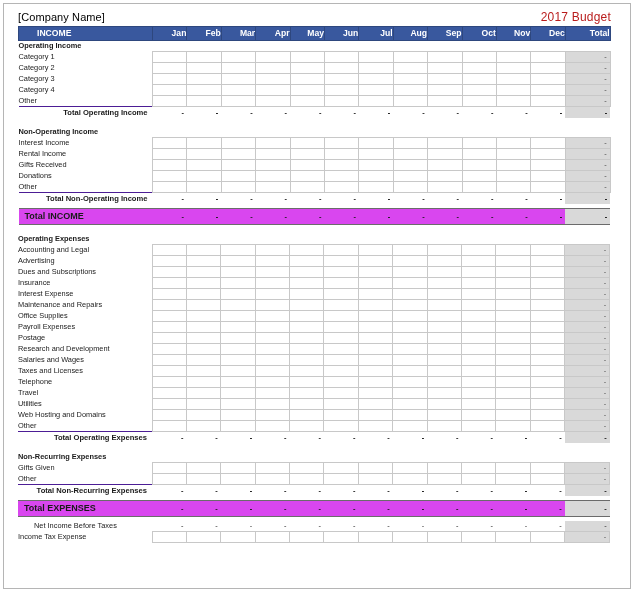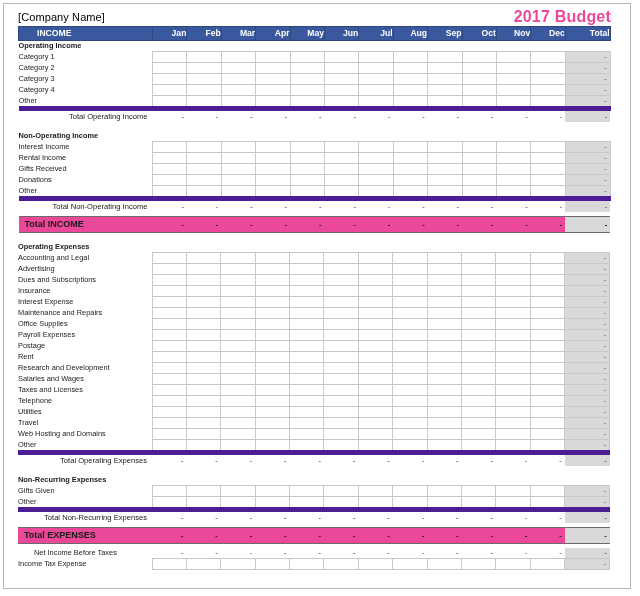--- a/index.html
+++ b/index.html
@@ -6,21 +6,21 @@
   body{width:640px;height:596px;font-family:"Liberation Sans",sans-serif;
        -webkit-font-smoothing:antialiased;}
   .page{position:relative;width:628px;height:586px;margin:3px 0 0 3px;
         border:1px solid #b5b5b5;background:#fff;box-sizing:border-box;overflow:hidden;}
   .inner{position:relative;width:100%;height:100%;}
 
   
   .titlebar{display:flex;align-items:center;justify-content:space-between;
             padding:4px 19px 0 14px;height:22px;box-sizing:border-box;}
   .company{font-size:11px;color:#000;letter-spacing:.1px;}
-  .budget-title{font-size:16px;font-weight:bold;color:#ec4899;letter-spacing:.2px;}
+  .budget-title{font-size:12px;font-weight:normal;color:#b91c1c;letter-spacing:.2px;}
 
   
   table.sheet{border-collapse:collapse;table-layout:fixed;width:592px;margin-left:14px;}
   table.sheet td{padding:0;font-size:7.4px;line-height:10px;height:10px;
                  color:#1a1a1a;vertical-align:middle;white-space:nowrap;}
   col.lbl{width:134px;}
   col.mon{width:34.4px;}
   col.tot{width:45px;}
 
   
@@ -34,31 +34,31 @@
 
   
   td.item{padding-left:16px;}
 
   
   td.cell{border:1px solid #c8c8c8;background:#fff;}
   td.cell.totcol{border:1px solid #c8c8c8;background:#d9d9d9;text-align:right;
                  padding-right:3px;color:#444;}
 
   
-  tr.totrow td{font-weight:normal;border-top:5px solid #4c1d95;height:11px;line-height:11px;}
+  tr.totrow td{font-weight:bold;border-top:1px solid #4c1d95;height:11px;line-height:11px;}
   tr.totrow td.t-name{text-align:right;padding-right:5px;font-size:7.6px;}
   tr.totrow td.t-num{text-align:right;padding-right:3px;}
   tr.totrow td.t-tot{text-align:right;padding-right:3px;background:#d9d9d9;}
 
   
   tr.spacer td{height:9px;border:none;background:#fff;}
   tr.thin td{height:4px;border:none;background:#fff;}
 
   
-  tr.band td{background:#ec4899;font-weight:bold;height:15px;line-height:15px;
+  tr.band td{background:#d946ef;font-weight:bold;height:15px;line-height:15px;
              border-top:1px solid #6b6b6b;border-bottom:1px solid #6b6b6b;}
   tr.band td.b-name{padding-left:6px;font-size:9px;}
   tr.band td.b-num{text-align:right;padding-right:3px;font-size:7.4px;}
   tr.band td.b-tot{text-align:right;padding-right:3px;font-size:7.4px;background:#d9d9d9;}
 
   
   tr.plain td.p-name{padding-left:16px;}
   tr.plain td.p-num{text-align:right;padding-right:3px;}
   tr.plain td.p-tot{text-align:right;padding-right:3px;background:#d9d9d9;}
 </style>
@@ -554,36 +554,20 @@
             <td class="cell"></td>
             <td class="cell"></td>
             <td class="cell"></td>
             <td class="cell"></td>
             <td class="cell"></td>
             <td class="cell"></td>
             <td class="cell"></td>
             <td class="cell totcol">-</td>
           </tr>
           <tr>
-            <td class="item">Rent</td>
-            <td class="cell"></td>
-            <td class="cell"></td>
-            <td class="cell"></td>
-            <td class="cell"></td>
-            <td class="cell"></td>
-            <td class="cell"></td>
-            <td class="cell"></td>
-            <td class="cell"></td>
-            <td class="cell"></td>
-            <td class="cell"></td>
-            <td class="cell"></td>
-            <td class="cell"></td>
-            <td class="cell totcol">-</td>
-          </tr>
-          <tr>
             <td class="item">Research and Development</td>
             <td class="cell"></td>
             <td class="cell"></td>
             <td class="cell"></td>
             <td class="cell"></td>
             <td class="cell"></td>
             <td class="cell"></td>
             <td class="cell"></td>
             <td class="cell"></td>
             <td class="cell"></td>
@@ -634,37 +618,37 @@
             <td class="cell"></td>
             <td class="cell"></td>
             <td class="cell"></td>
             <td class="cell"></td>
             <td class="cell"></td>
             <td class="cell"></td>
             <td class="cell"></td>
             <td class="cell totcol">-</td>
           </tr>
           <tr>
+            <td class="item">Travel</td>
+            <td class="cell"></td>
+            <td class="cell"></td>
+            <td class="cell"></td>
+            <td class="cell"></td>
+            <td class="cell"></td>
+            <td class="cell"></td>
+            <td class="cell"></td>
+            <td class="cell"></td>
+            <td class="cell"></td>
+            <td class="cell"></td>
+            <td class="cell"></td>
+            <td class="cell"></td>
+            <td class="cell totcol">-</td>
+          </tr>
+          <tr>
             <td class="item">Utilities</td>
-            <td class="cell"></td>
-            <td class="cell"></td>
-            <td class="cell"></td>
-            <td class="cell"></td>
-            <td class="cell"></td>
-            <td class="cell"></td>
-            <td class="cell"></td>
-            <td class="cell"></td>
-            <td class="cell"></td>
-            <td class="cell"></td>
-            <td class="cell"></td>
-            <td class="cell"></td>
-            <td class="cell totcol">-</td>
-          </tr>
-          <tr>
-            <td class="item">Travel</td>
             <td class="cell"></td>
             <td class="cell"></td>
             <td class="cell"></td>
             <td class="cell"></td>
             <td class="cell"></td>
             <td class="cell"></td>
             <td class="cell"></td>
             <td class="cell"></td>
             <td class="cell"></td>
             <td class="cell"></td>

